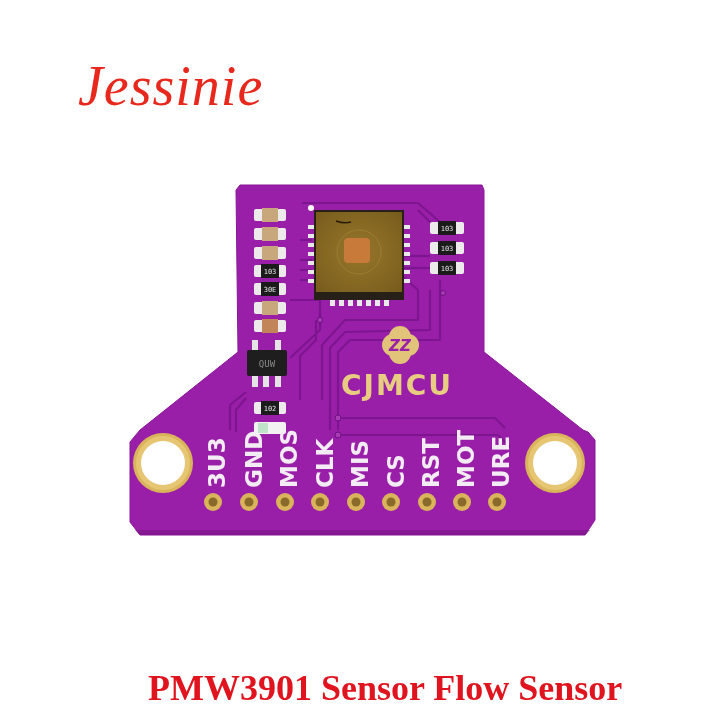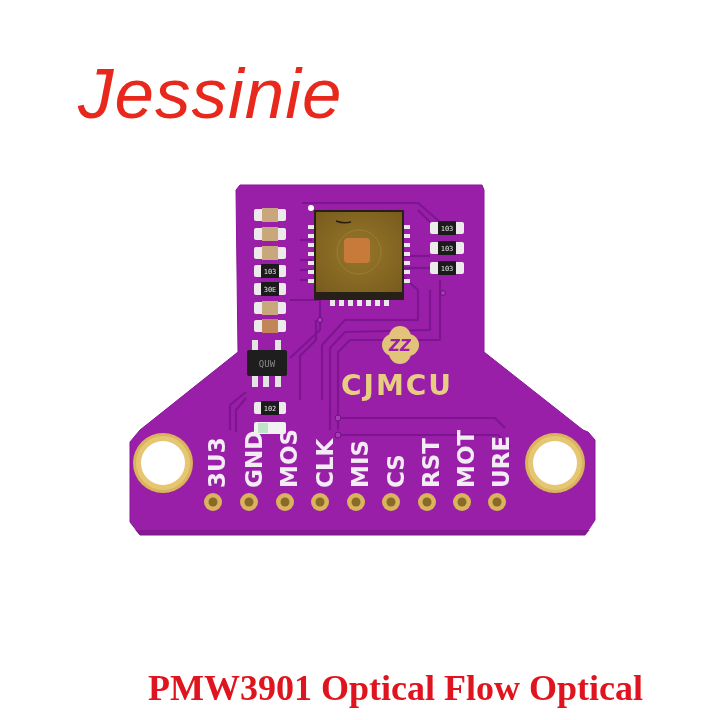--- a/index.html
+++ b/index.html
@@ -1,20 +1,20 @@
 <!DOCTYPE html>
 <html><head>
 <meta charset="utf-8">
 <style>
   html, body { margin:0; padding:0; background:#ffffff; }
   body { width:720px; height:720px; position:relative; overflow:hidden; font-family:"Liberation Serif", serif; }
   .brand {
     position:absolute; left:78px; top:58px;
-    font-family:Liberation Sans, sans-serif; font-style:italic; font-weight:normal;
-    font-size:71px; line-height:1; letter-spacing:1px;
+    font-family:Liberation Serif, serif; font-style:italic; font-weight:normal;
+    font-size:56px; line-height:1; letter-spacing:1px;
   }
   .caption {
     position:absolute; left:148px; top:670px;
     font-family:"Liberation Serif", serif; font-weight:bold;
     font-size:36px; line-height:1; white-space:nowrap;
   }
   svg.board { position:absolute; left:0; top:0; }
   .pinlabel {
     font-family:"DejaVu Sans", sans-serif; font-weight:bold; font-size:23px;
   }
@@ -241,13 +241,13 @@
         <circle cx="462" cy="502" r="9" fill="#d9b45a"></circle>
         <circle cx="462" cy="502" r="4.5" fill="#8a6a2a"></circle>
       </g>
     <g>
         <circle cx="497" cy="502" r="9" fill="#d9b45a"></circle>
         <circle cx="497" cy="502" r="4.5" fill="#8a6a2a"></circle>
       </g>
   </g>
 </svg>
 
-<div class="caption" style="color: rgb(224, 20, 30);">PMW3901 Optical Flow Optical</div>
+<div class="caption" style="color: rgb(224, 20, 30);">PMW3901 Sensor Flow Sensor</div>
 
 </body></html>

